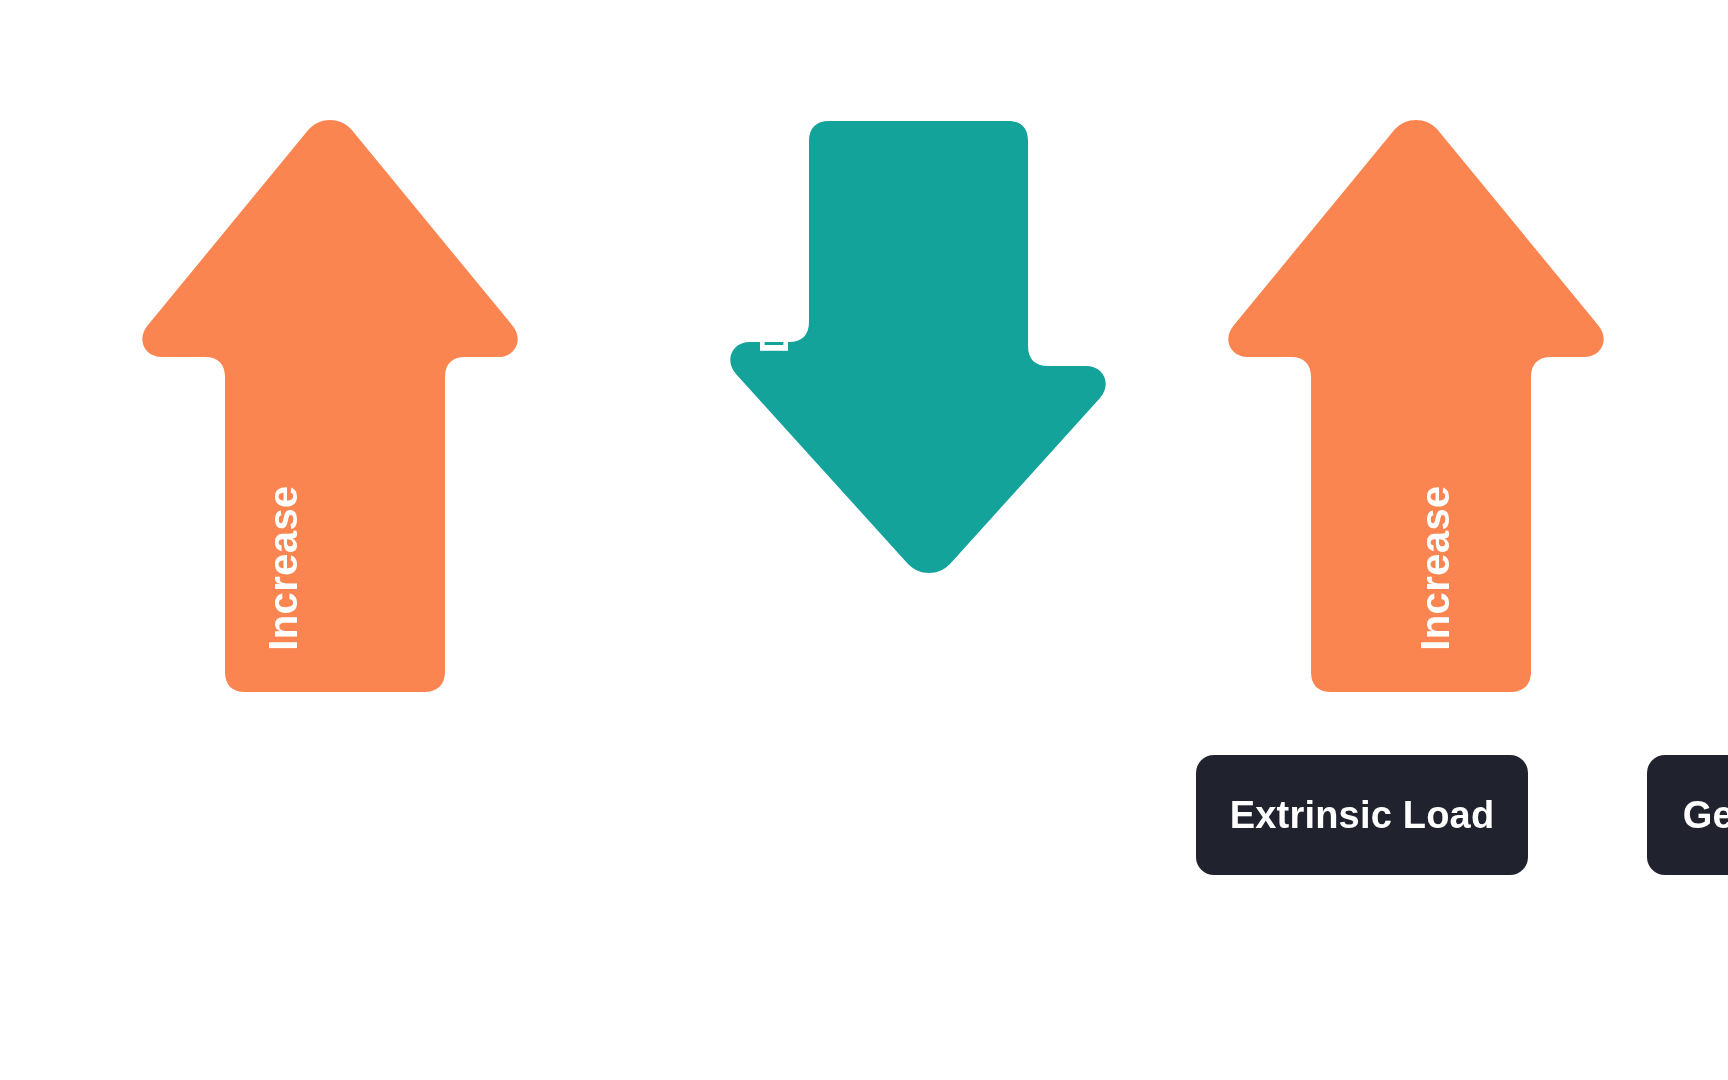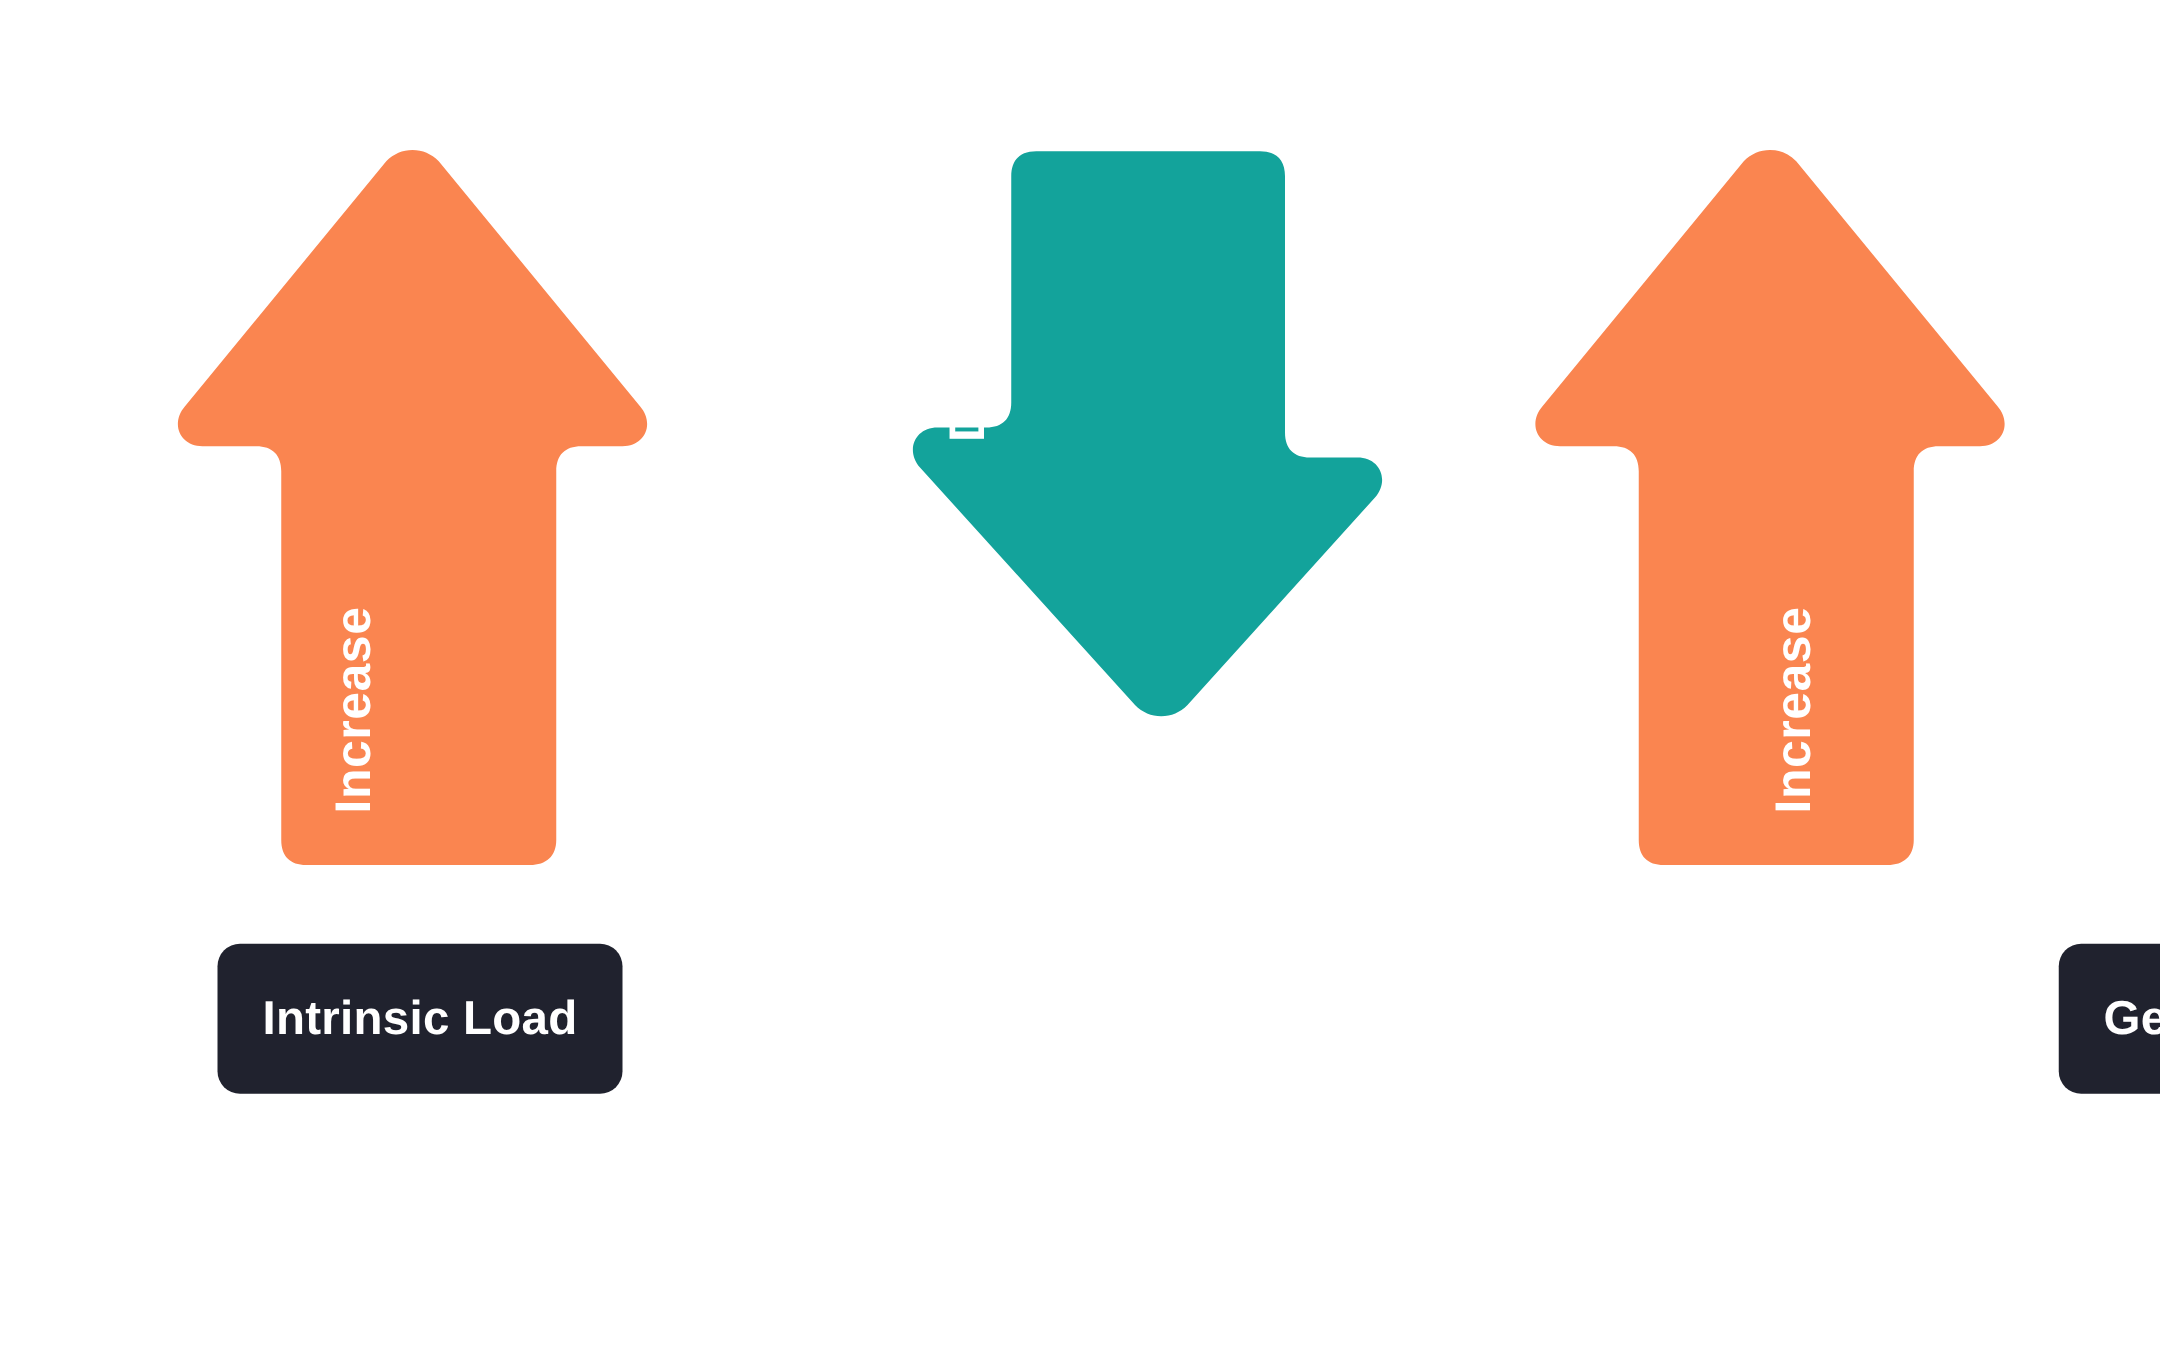--- a/index.html
+++ b/index.html
@@ -118,23 +118,20 @@
                  C 232 692 225 685 225 672
                  L 225 377
                  C 225 364 218 357 205 357
                  L 162 357
                  C 144 357 136 339 148 325
                  L 309 129
                  C 315 123 322 120 330 120 Z"></path>
       </svg>
       <div class="arrow-label label-up">Increase</div>
     </div>
-    <div class="pill pill-0">
-      <span class="pill-text">Intrinsic Load</span>
-    </div>
   </div>
 
   <div class="column col-1">
     <div class="arrow-wrap">
       <svg class="arrow-svg" viewBox="0 0 576 760" xmlns="http://www.w3.org/2000/svg" aria-hidden="true">
         <path fill="#13A39B" d="M 124 121
                  L 303 121
                  C 316 121 323 128 323 141
                  L 323 322
                  C 323 335 330 342 343 342
@@ -144,20 +141,23 @@
                  C 218 570 211 573 203 573
                  C 195 573 188 570 182 564
                  L 32 398
                  C 20 384 28 366 46 366
                  L 84 366
                  C 97 366 104 359 104 346
                  L 104 141
                  C 104 128 111 121 124 121 Z" transform="translate(556 0) scale(-1 1)"></path>
       </svg>
       <div class="arrow-label label-down">Decrease</div>
+    </div>
+    <div class="pill pill-1">
+      <span class="pill-text">Extrinsic Load</span>
     </div>
   </div>
 
   <div class="column col-2">
     <div class="arrow-wrap">
       <svg class="arrow-svg" viewBox="0 0 576 760" xmlns="http://www.w3.org/2000/svg" aria-hidden="true">
         <path fill="#FA8550" d="M 88 120
                  C 96 120 103 123 109 129
                  L 270 325
                  C 282 339 274 357 256 357

